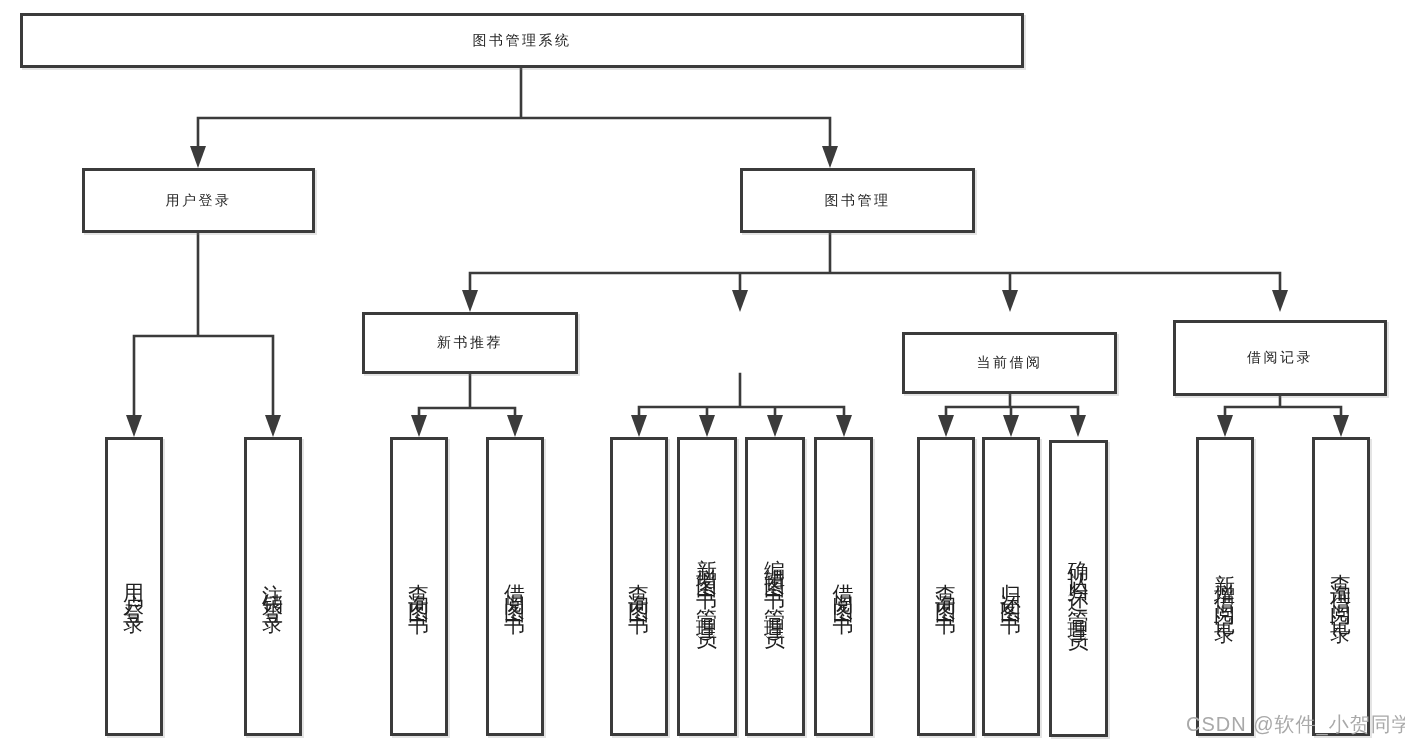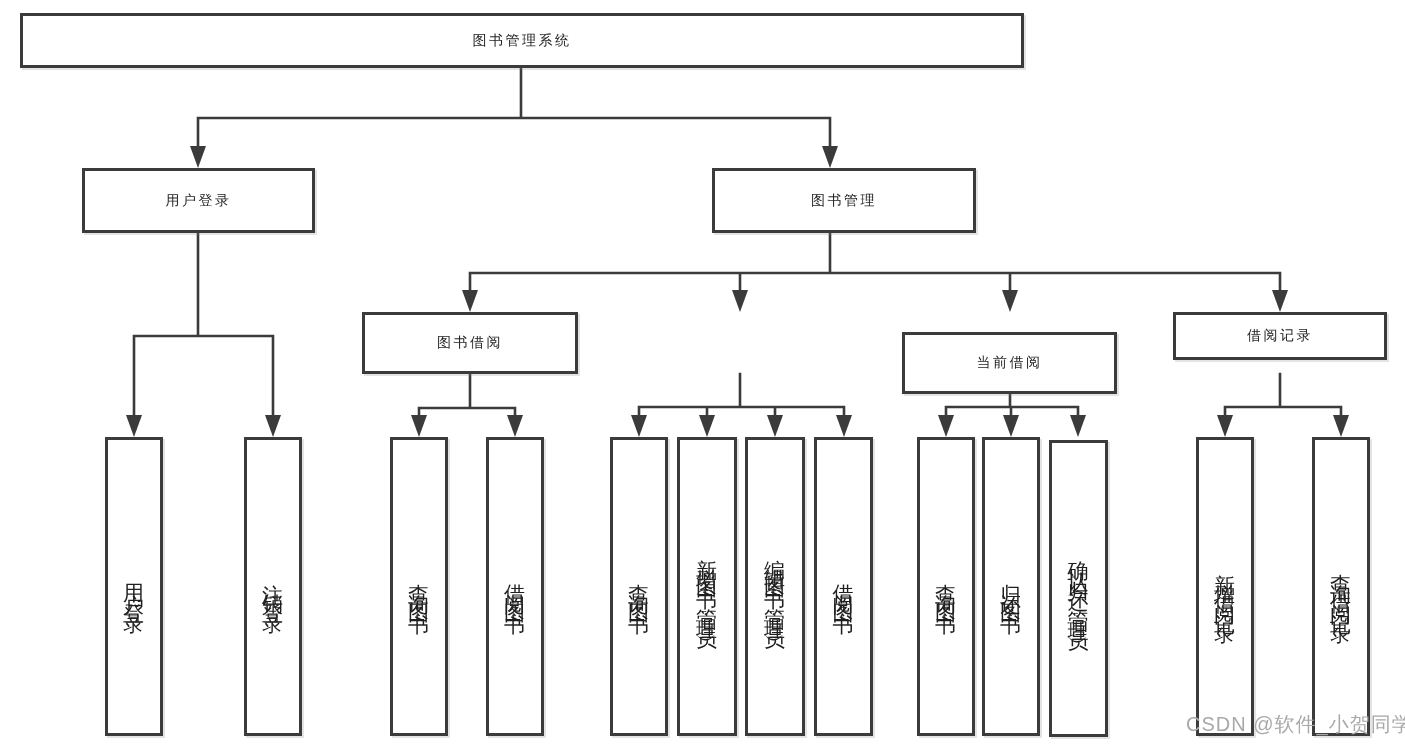--- a/index.html
+++ b/index.html
@@ -61,31 +61,31 @@
     </g>
   </svg>
 
   <div class="node h" style="left:20px;top:13px;width:1004px;height:55px">
     <span class="lbl">图书管理系统</span>
   </div>
 
   <div class="node h" style="left:82px;top:168px;width:233px;height:65px">
     <span class="lbl">用户登录</span>
   </div>
-  <div class="node h" style="left:712px;top:168px;width:264px;height:65px">
+  <div class="node h" style="left:740px;top:168px;width:235px;height:65px">
     <span class="lbl">图书管理</span>
   </div>
 
   <div class="node h" style="left:362px;top:312px;width:216px;height:62px">
-    <span class="lbl">图书借阅</span>
+    <span class="lbl">新书推荐</span>
   </div>
   <div class="node h" style="left:902px;top:332px;width:215px;height:62px">
     <span class="lbl">当前借阅</span>
   </div>
-  <div class="node h" style="left:1173px;top:312px;width:214px;height:48px">
+  <div class="node h" style="left:1173px;top:320px;width:214px;height:76px">
     <span class="lbl">借阅记录</span>
   </div>
 
   <div class="node v" style="left:105px;top:437px;width:58px;height:299px">
     <span class="lbl">用户登录</span>
   </div>
   <div class="node v" style="left:244px;top:437px;width:58px;height:299px">
     <span class="lbl">注销登录</span>
   </div>
 

